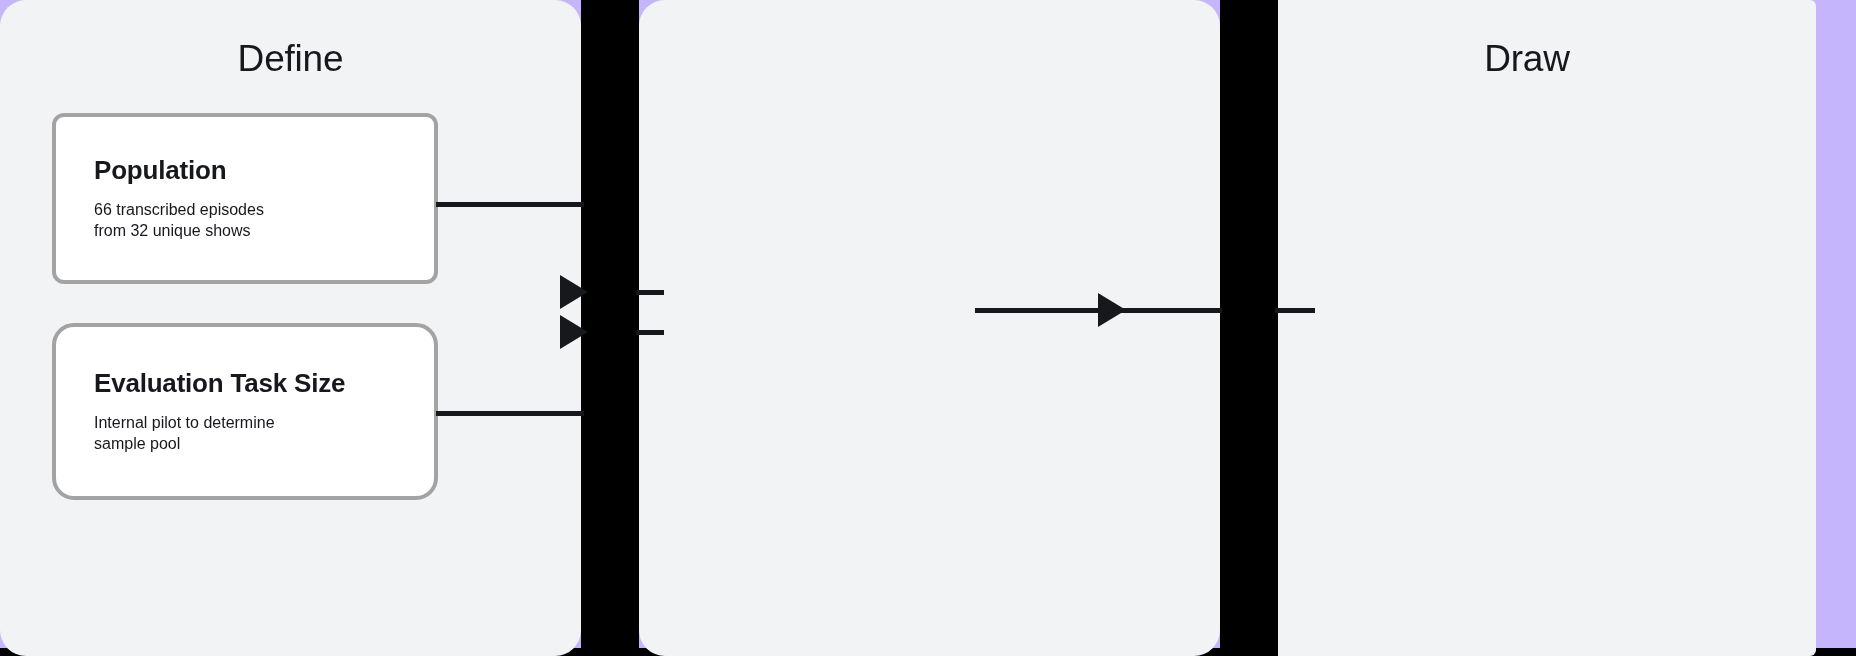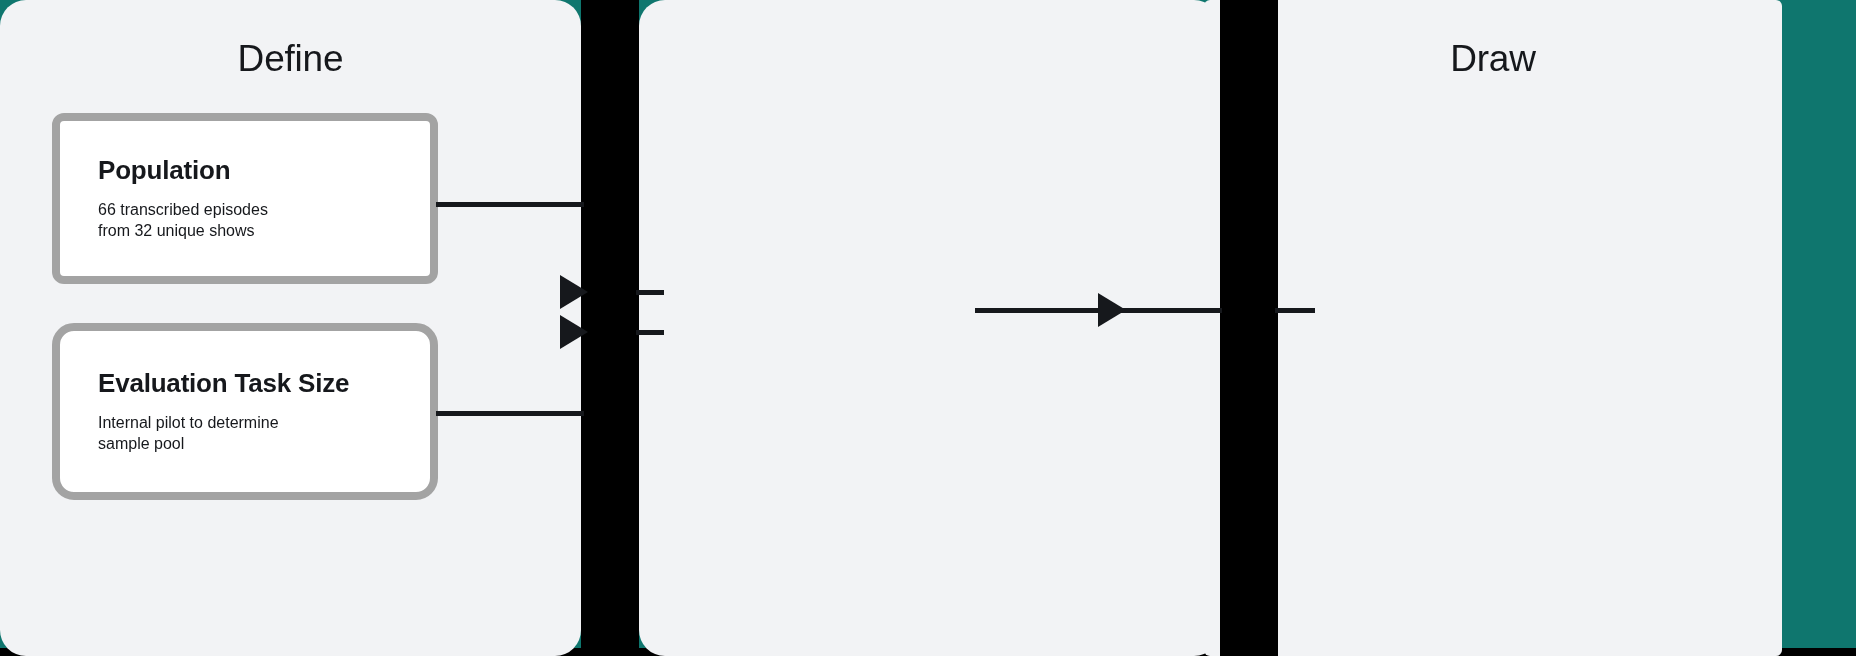--- a/index.html
+++ b/index.html
@@ -11,54 +11,54 @@
     width: 1856px;
     height: 656px;
     font-family: "Liberation Sans", sans-serif;
     overflow: hidden;
   }
 
   #diagram {
     position: relative;
     width: 1856px;
     height: 648px;
-    background: #0f766e;
+    background: #c4b5fd;
   }
 
   
   .panel {
     position: absolute;
     top: 0;
     height: 656px;
     background: #f2f3f5;
     border-radius: 26px;
     box-sizing: border-box;
   }
   #panel-define   { left: 0px;    width: 581px; }
   #panel-generate { left: 639px;  width: 581px; }
-  #panel-draw     { left: 1204px; width: 578px; border-radius: 6px; }
+  #panel-draw     { left: 1238px; width: 578px; border-radius: 6px; }
 
   .panel-title {
     position: absolute;
     top: 40px;
     left: 0;
     right: 0;
     text-align: center;
     font-size: 37px;
     font-weight: 400;
     color: #16181c;
     letter-spacing: -0.2px;
     line-height: 1;
   }
 
   
   .card {
     position: absolute;
     background: #ffffff;
-    border: 8px solid #a3a3a3;
+    border: 4px solid #a3a3a3;
     border-radius: 12px;
     box-sizing: border-box;
     padding: 0 0 0 38px;
     display: flex;
     flex-direction: column;
     justify-content: center;
   }
   .card-title {
     font-size: 26px;
     font-weight: 700;

